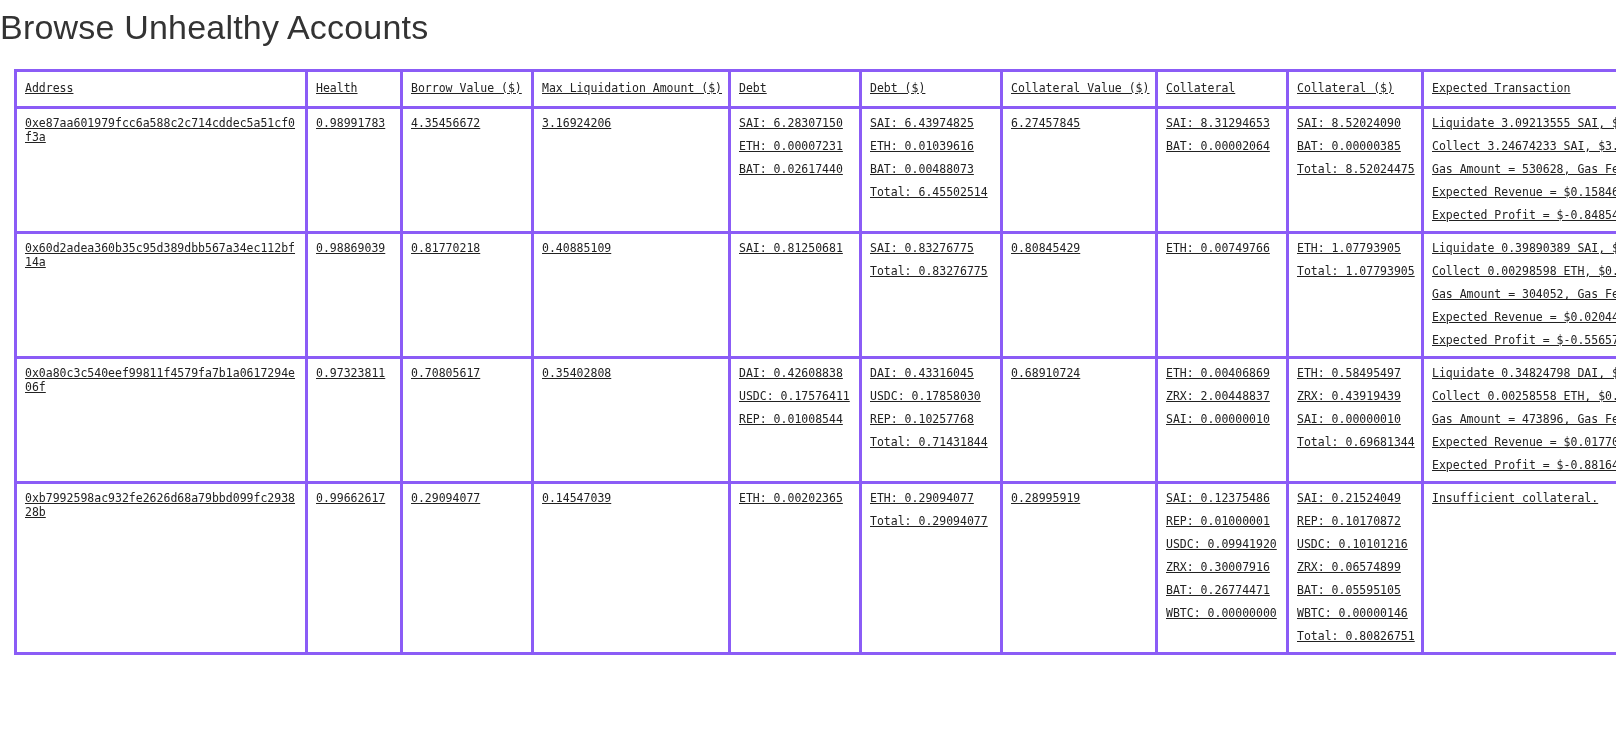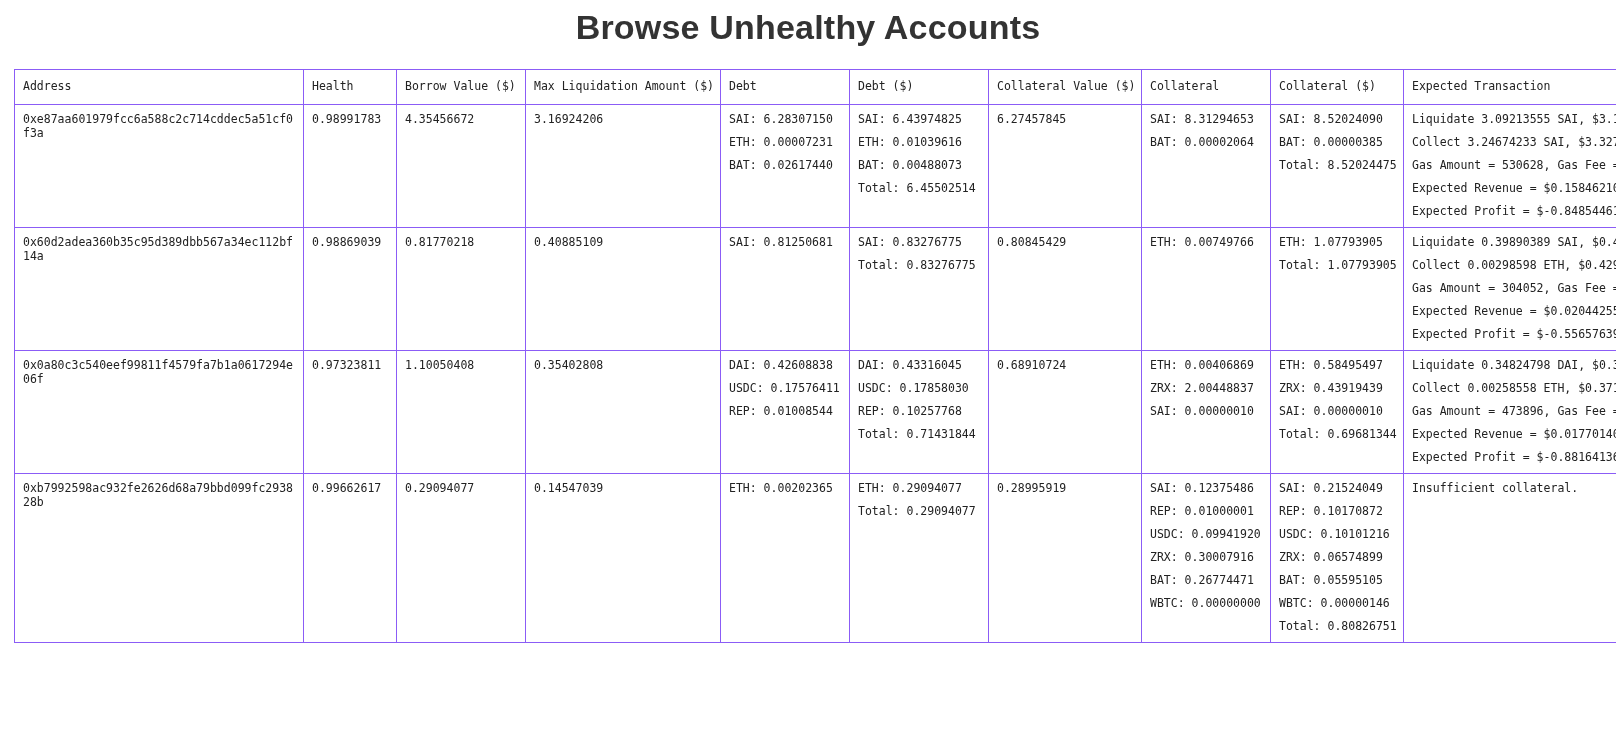--- a/index.html
+++ b/index.html
@@ -8,44 +8,44 @@
     background: #ffffff;
   }
   body {
     width: 1616px;
     height: 734px;
     font-family: "Liberation Sans", sans-serif;
     color: #222222;
     overflow: hidden;
   }
   .page-title {
-    text-align: center;
     font-size: 34px;
-    font-weight: 700;
+    font-weight: 400;
     color: #333333;
     margin: 8px 0 22px 0;
     letter-spacing: 0.2px;
     font-family: "Liberation Sans", sans-serif;
   }
   .table-wrap {
     padding: 0 14px;
   }
   table.accounts {
     border-collapse: collapse;
     width: 1588px;
     table-layout: fixed;
     font-family: "DejaVu Sans Mono", monospace;
     font-size: 11.5px;
   }
   table.accounts th,
   table.accounts td {
-    border: 1px solid #8b5cf6;
+    border: 3px solid #8b5cf6;
     vertical-align: top;
     padding: 7px 8px 9px 8px;
     line-height: 1.22;
+    text-decoration: underline;
   }
   table.accounts th {
     font-weight: 400;
     font-size: 11.5px;
     text-align: left;
     padding-top: 9px;
     padding-bottom: 11px;
     white-space: nowrap;
   }
   th.num, td.num { }
@@ -169,21 +169,21 @@
               <div>Collect 0.00298598 ETH, $0.42929364 collateral</div>
               <div>Gas Amount = 304052, Gas Fee = $0.57701894</div>
               <div>Expected Revenue = $0.02044255</div>
               <div>Expected Profit = $-0.55657639</div>
             </div>
           </td>
         </tr>
         <tr>
           <td class="col-address addr">0x0a80c3c540eef99811f4579fa7b1a0617294e06f</td>
           <td class="col-health num">0.97323811</td>
-          <td class="col-borrow num">1.10050408</td>
+          <td class="col-borrow num">0.70805617</td>
           <td class="col-maxliq num">0.35402808</td>
           <td class="col-debt num">
             <div class="cell-lines">
               <div>DAI: 0.42608838</div>
               <div>USDC: 0.17576411</div>
               <div>REP: 0.01008544</div>
             </div>
           </td>
           <td class="col-debtusd num">
             <div class="cell-lines">

